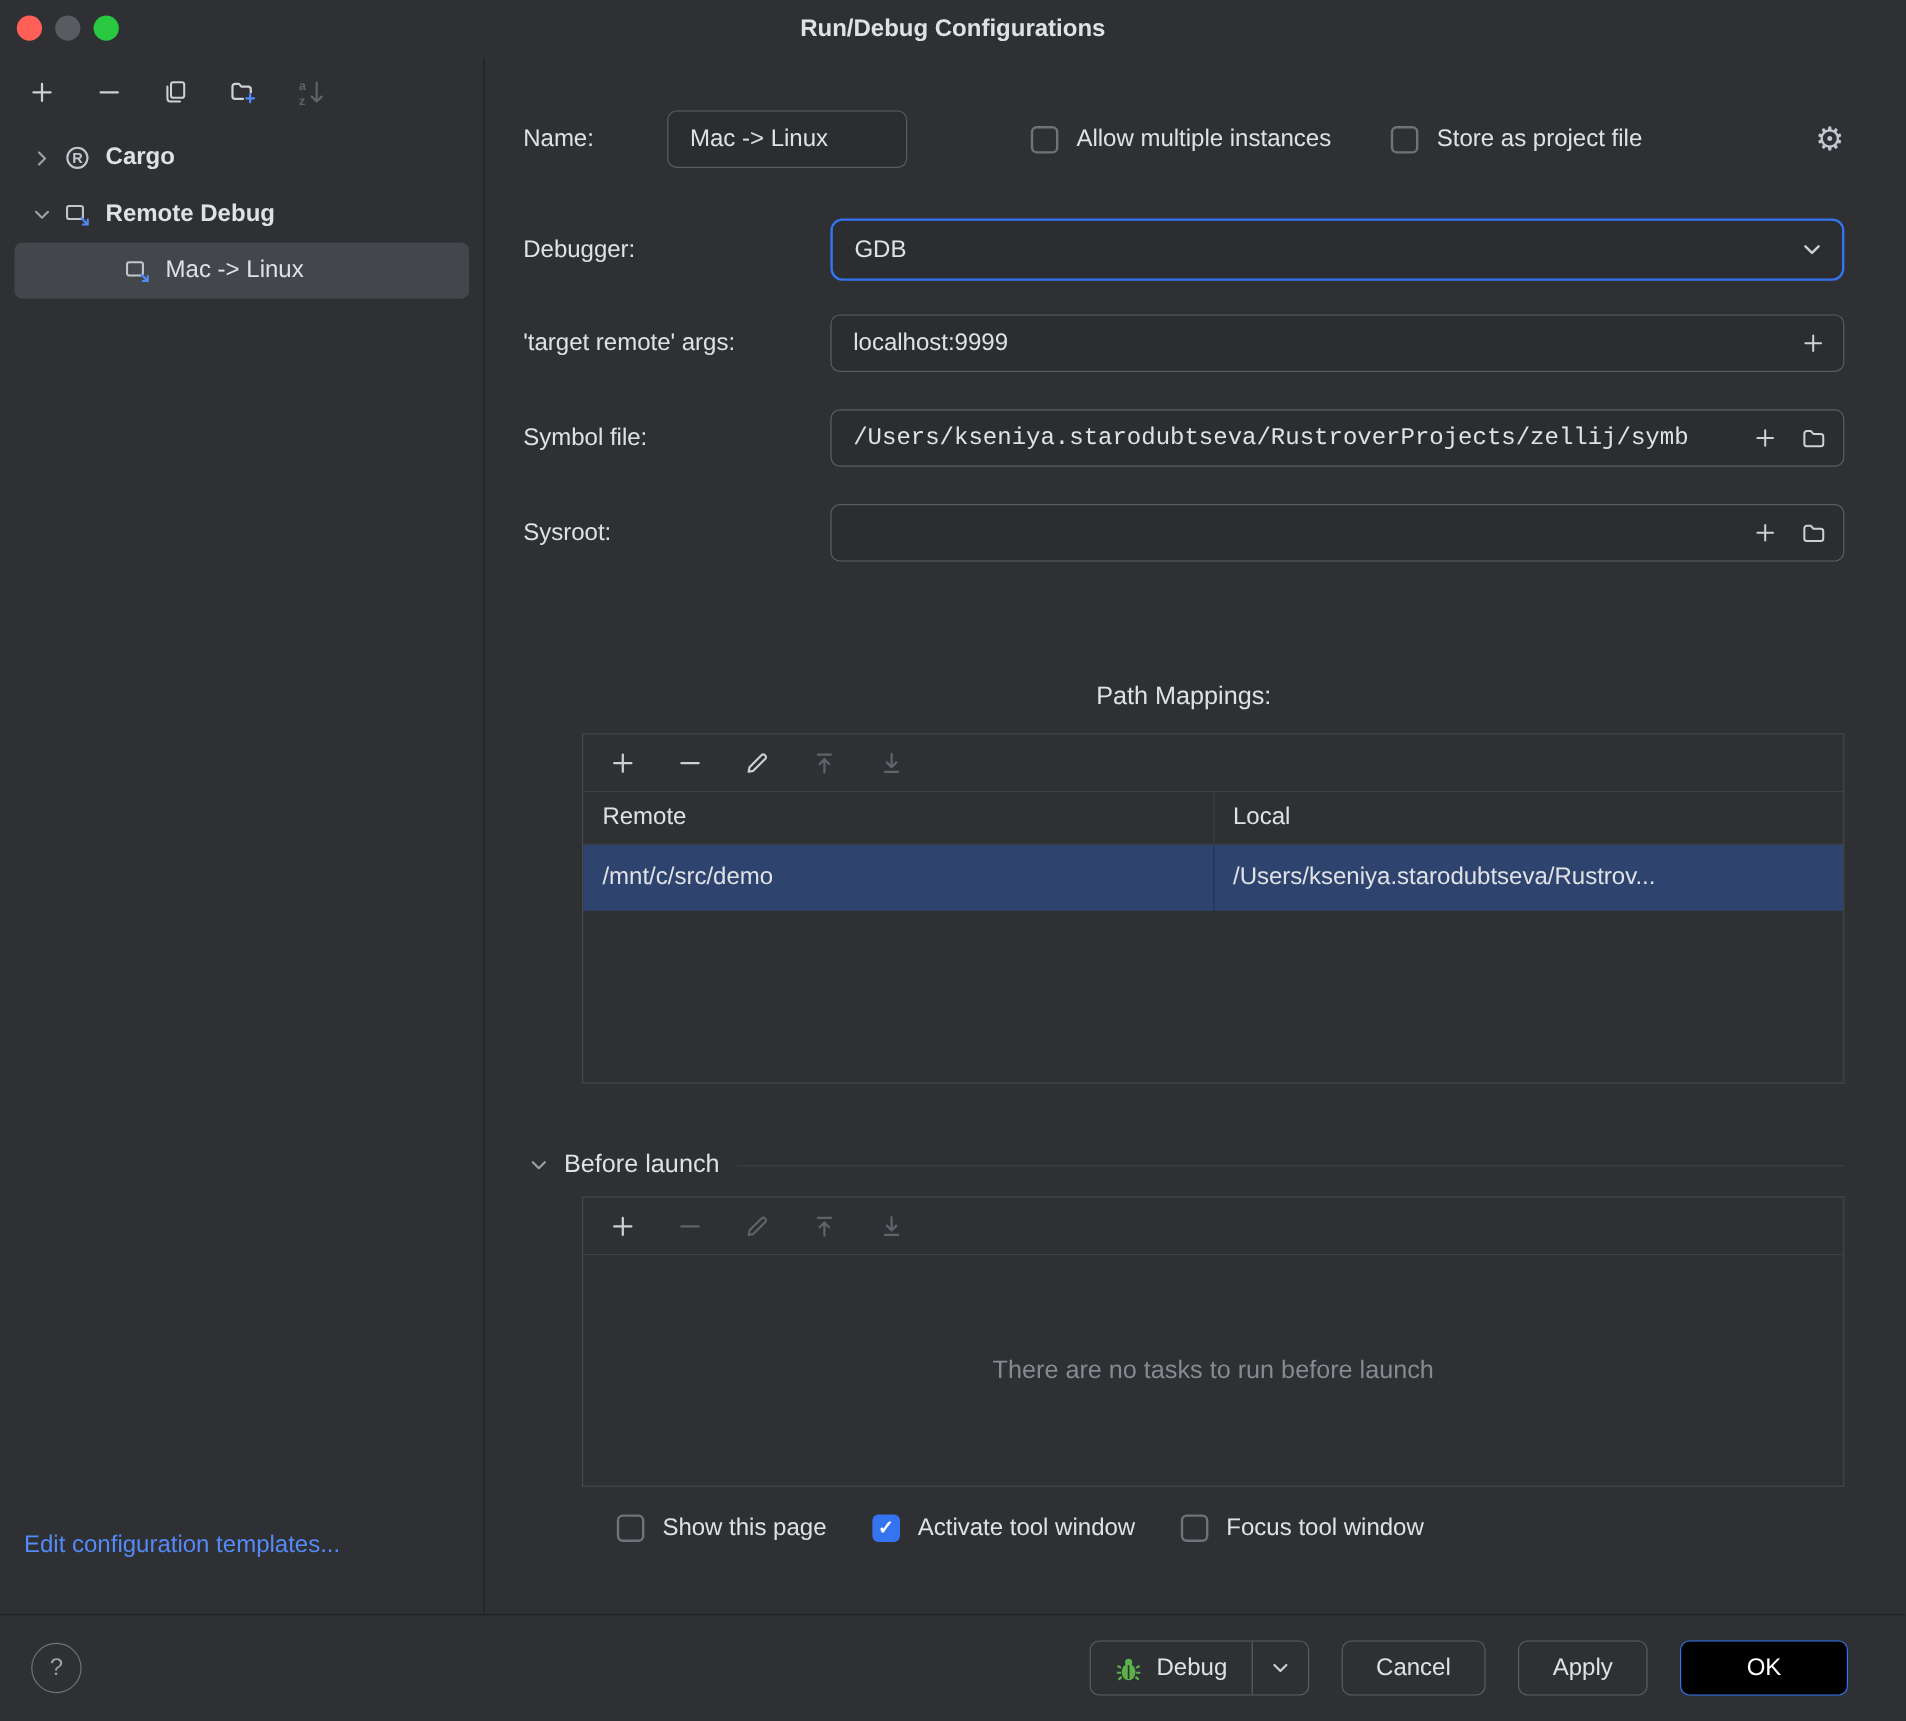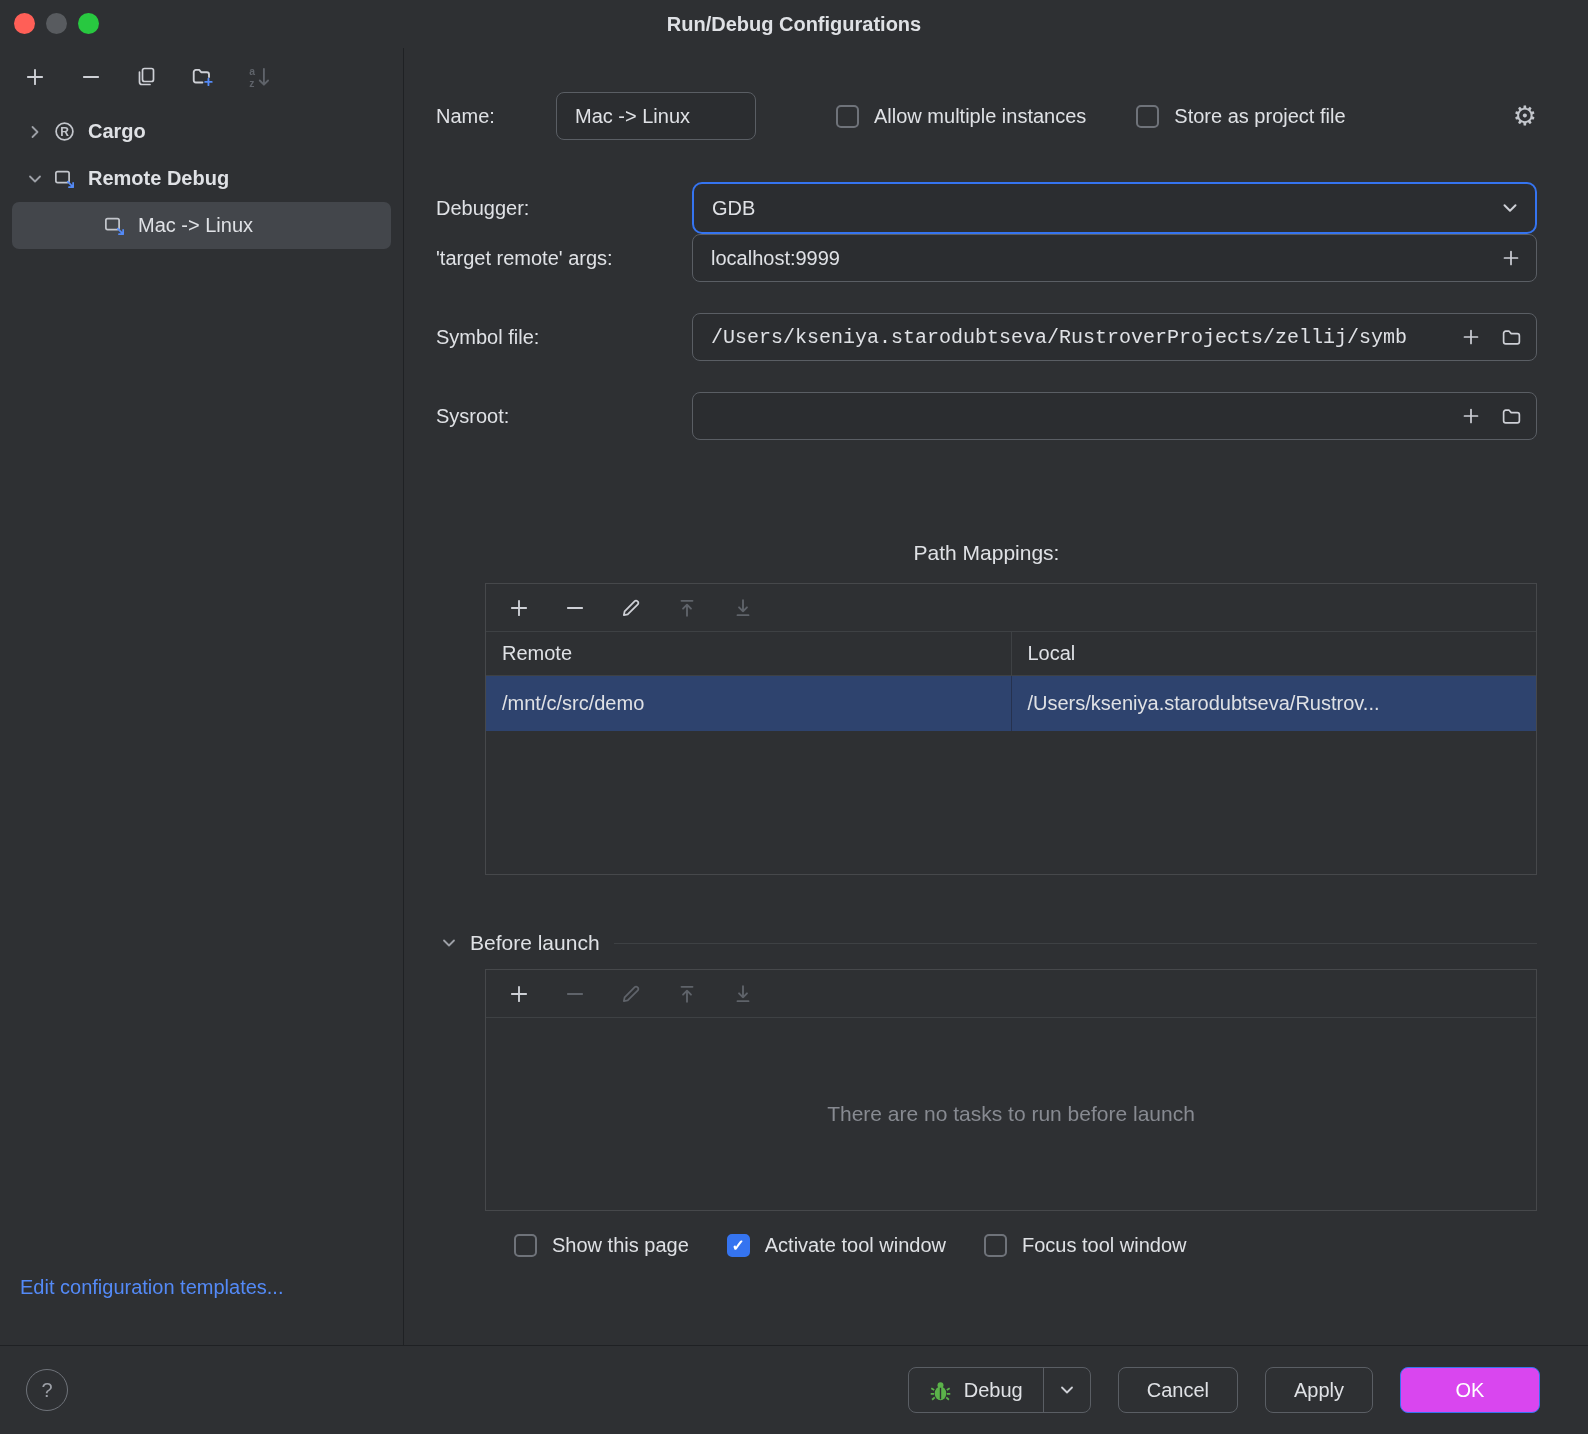--- a/index.html
+++ b/index.html
@@ -46,30 +46,30 @@
   .content { flex:1; display:flex; flex-direction:column; padding:44px 51px 0 32px; min-width:0; }
   .frow { display:flex; align-items:center; }
   .flabel { flex:0 0 256px; font-size:20px; }
 
   .row-name { height:48px; margin-bottom:42px; }
   .name-label { flex:0 0 120px; font-size:20px; }
   .name-field { width:200px; height:48px; border:1px solid #5a5e64; border-radius:8px; background:#2b2d30;
     display:flex; align-items:center; padding:0 18px; font-size:20px; }
 
   .cb-group { display:flex; align-items:center; gap:15px; }
-  .cb-allow { margin-left:56px;padding-left:24px; }
+  .cb-allow { margin-left:79px;padding-left:24px; }
   .cb-store { margin-left:50px; }
   .checkbox { width:23px; height:23px; border:2px solid #6f737a; border-radius:5px; flex:0 0 23px;
     display:flex; align-items:center; justify-content:center; color:#fff; font-size:16px; font-weight:700; }
   .checkbox.checked { background:#3574f0; border-color:#3574f0; }
   .checkbox.checked::after { content:"✓"; }
   .cb-label { font-size:20px; white-space:nowrap; }
   .gear { margin-left:auto; color:#c3c6cc; font-size:27px; line-height:1; }
 
-  .row-debugger { }
+  .row-debugger { margin-bottom:28px; }
   .select { flex:1; height:52px; border:2px solid #3574f0; border-radius:10px; background:#2b2d30;
     display:flex; align-items:center; padding:0 52px 0 18px; font-size:20px; position:relative; }
   .select .chev { position:absolute; right:14px; color:#ced0d6; display:flex; }
 
   .row-field { margin-bottom:31px; }
   .field { flex:1; height:48px; border:1px solid #5a5e64; border-radius:8px; background:#2b2d30;
     display:flex; align-items:center; padding:0 18px; font-size:20px; position:relative; }
   .field.pad-1 { padding-right:90px; }
   .field.pad-2 { padding-right:104px;font-family:Liberation Mono, monospace; }
   .field .val { white-space:nowrap; overflow:hidden; flex:1; }
@@ -99,21 +99,21 @@
 
   .opts { margin:16px 0 0 78px; height:36px; display:flex; align-items:center; gap:38px; }
 
   
   .bottombar { flex:0 0 89px; border-top:1px solid #1f2124; display:flex; align-items:center; padding:0 48px 0 26px; }
   .help-btn { width:42px; height:42px; border:1px solid #6f737a; border-radius:50%;
     display:flex; align-items:center; justify-content:center; color:#9da0a7; font-size:20px; }
   .btns { margin-left:auto; display:flex; align-items:center; gap:27px; }
   .btn { height:46px; border:1px solid #5a5e64; border-radius:8px; background:transparent; color:#dfe1e5;
     font-size:20px; font-family:inherit; display:flex; align-items:center; justify-content:center; padding:0 28px; cursor:pointer; }
-  .btn.primary { background:#d946ef; border-color:#3574f0; color:#fff; min-width:140px; }
+  .btn.primary { background:#000000; border-color:#3574f0; color:#fff; min-width:140px; }
   .split { display:flex; align-items:stretch; height:46px; border:1px solid #5a5e64; border-radius:8px; overflow:hidden; }
   .split .main-part { display:flex; align-items:center; gap:12px; padding:0 20px; font-size:20px; cursor:pointer; }
   .split .sp-div { width:1px; background:#5a5e64; }
   .split .chev-part { width:46px; display:flex; align-items:center; justify-content:center; color:#ced0d6; cursor:pointer; }
 
   .hidden-defs { position:absolute; width:0; height:0; overflow:hidden; }
 </style>
 </head>
 <body>
 

